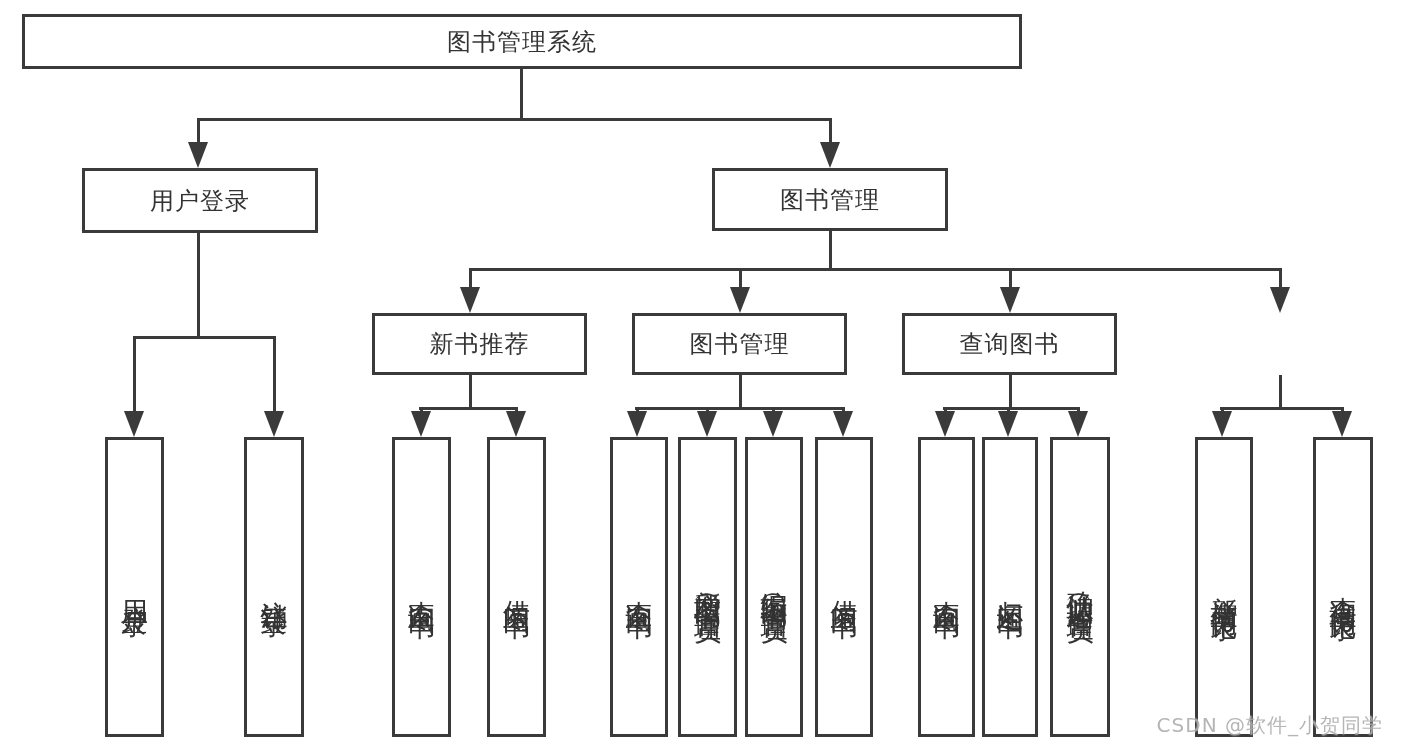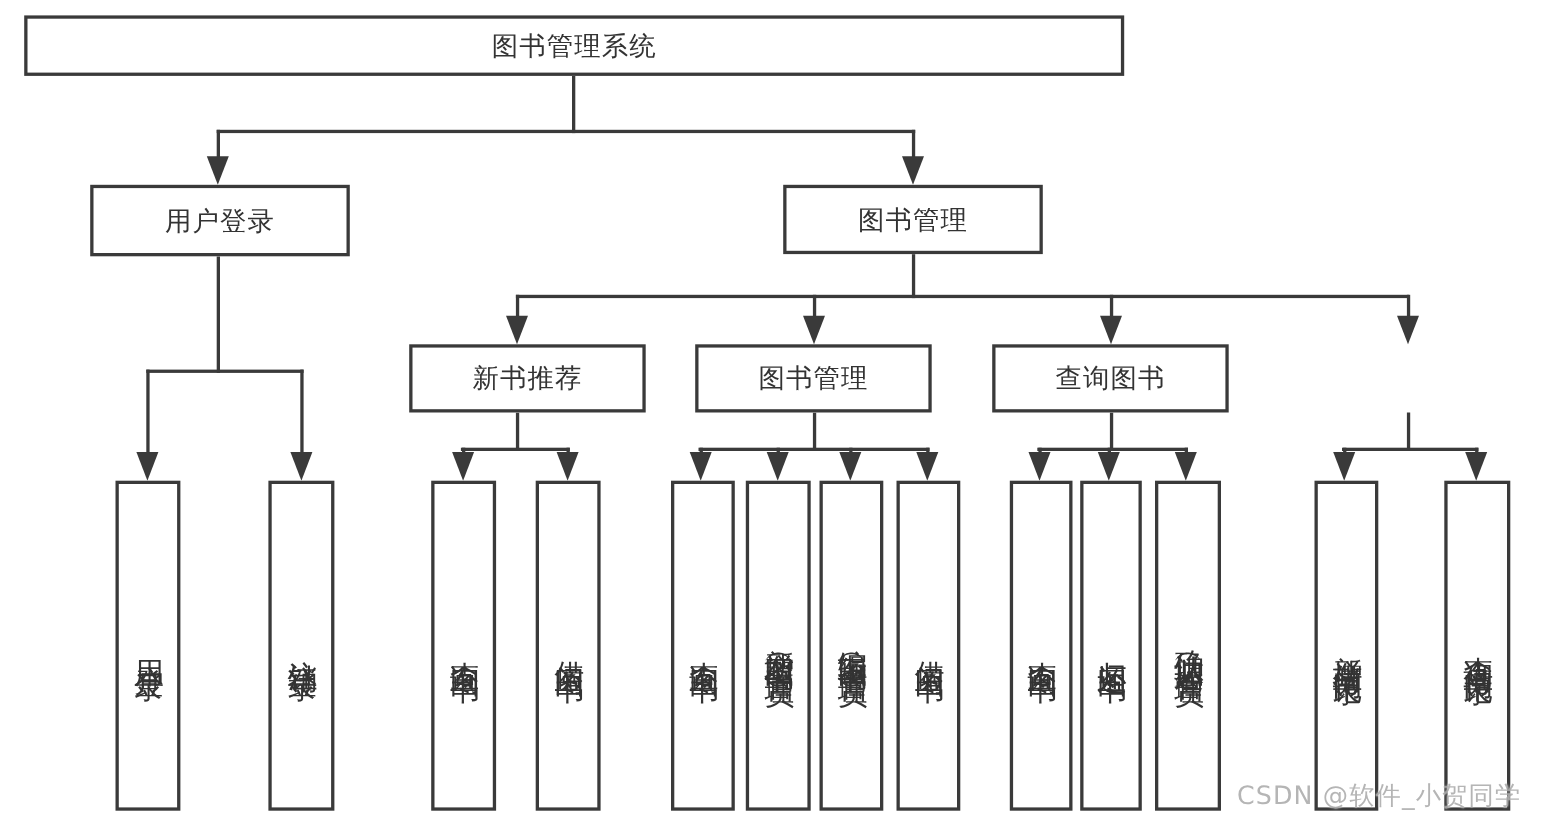--- a/index.html
+++ b/index.html
@@ -55,21 +55,21 @@
     width:0;height:0;
     border-left:10px solid transparent;
     border-right:10px solid transparent;
     border-top:26px solid var(--line);
     z-index:1;
   }
   .watermark{
     position:absolute;
     right:22px;
     bottom:8px;
-    font-size:23px;
+    font-size:20px;
     letter-spacing:1px;
     color:var(--watermark);
     opacity:.9;
     z-index:5;
     text-shadow:0 0 2px #ffffff;
   }
 </style>
 </head>
 <body>
 

